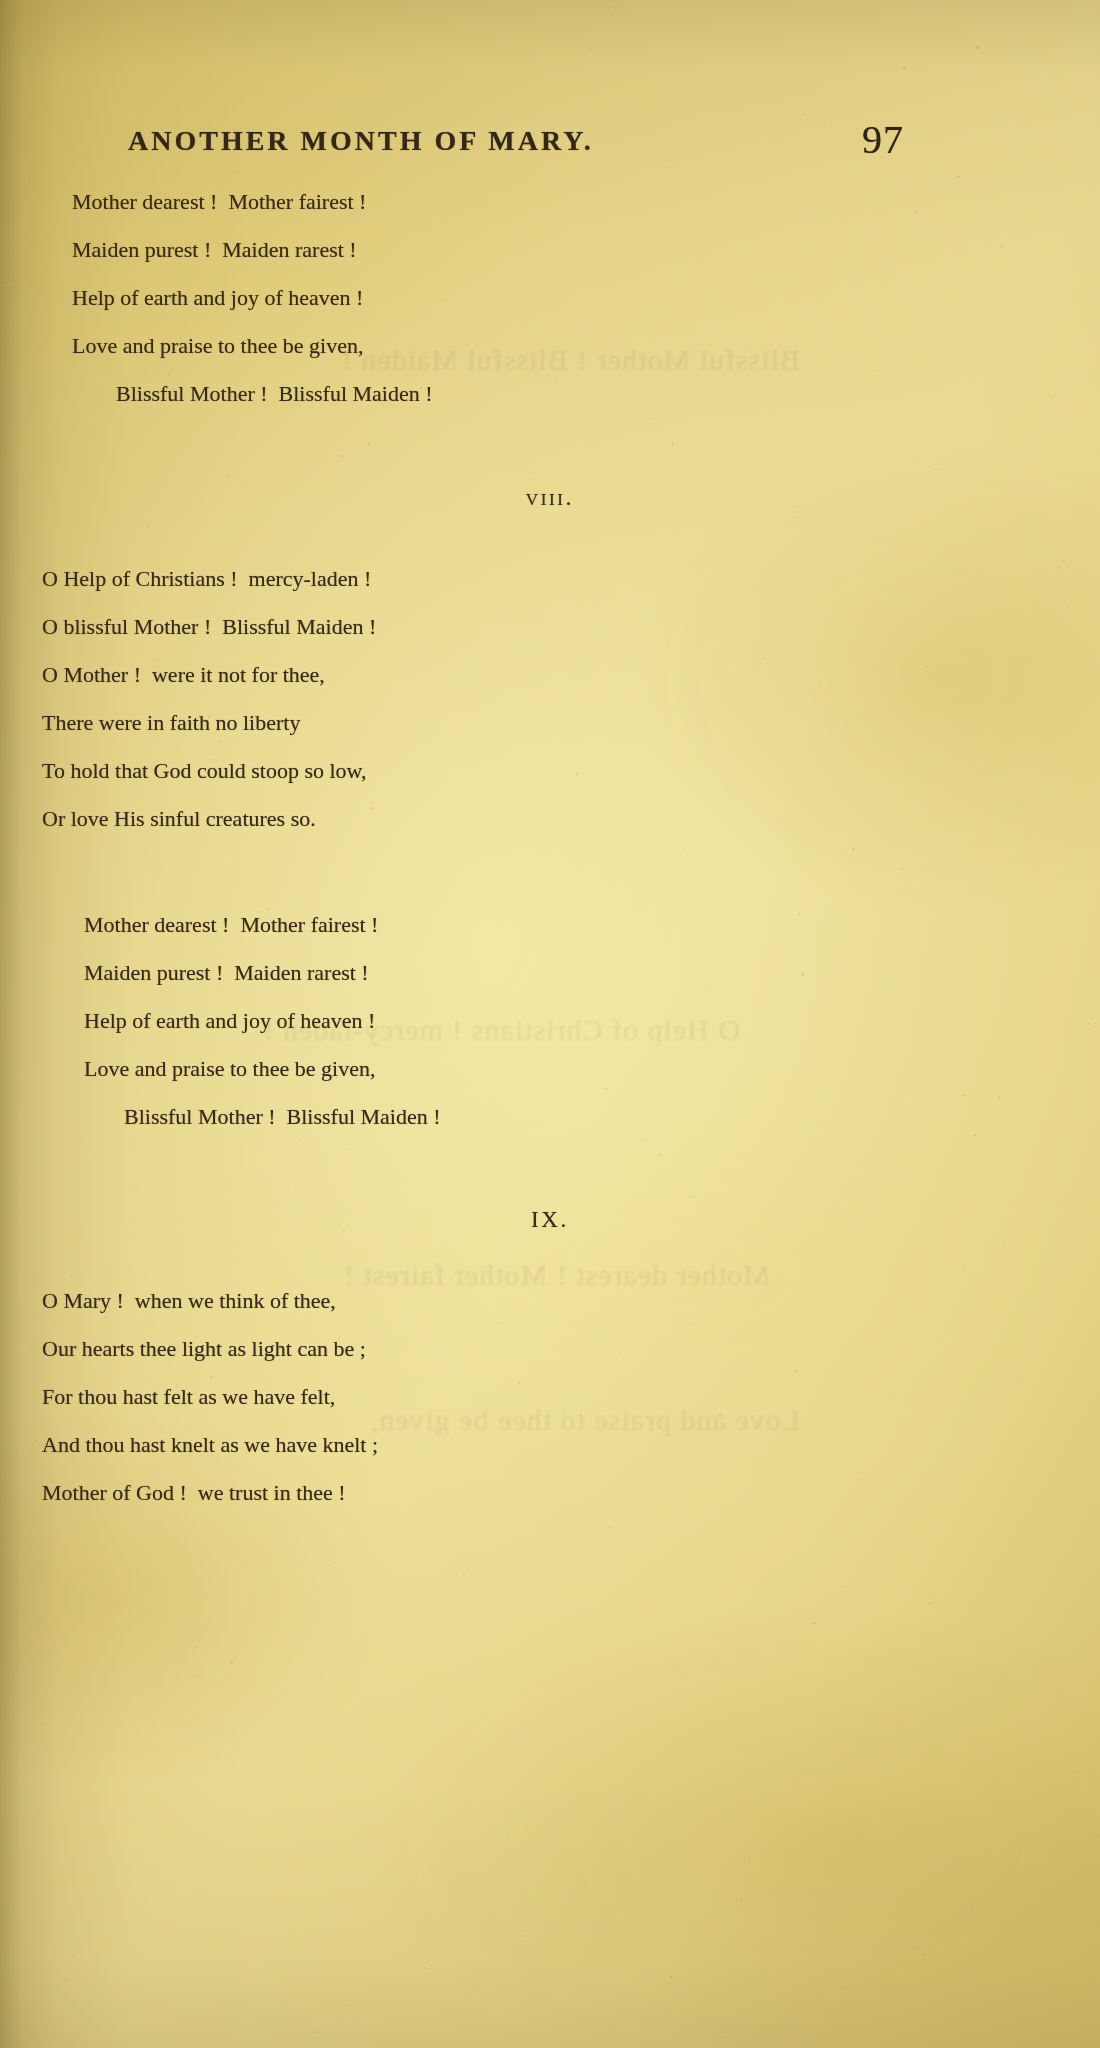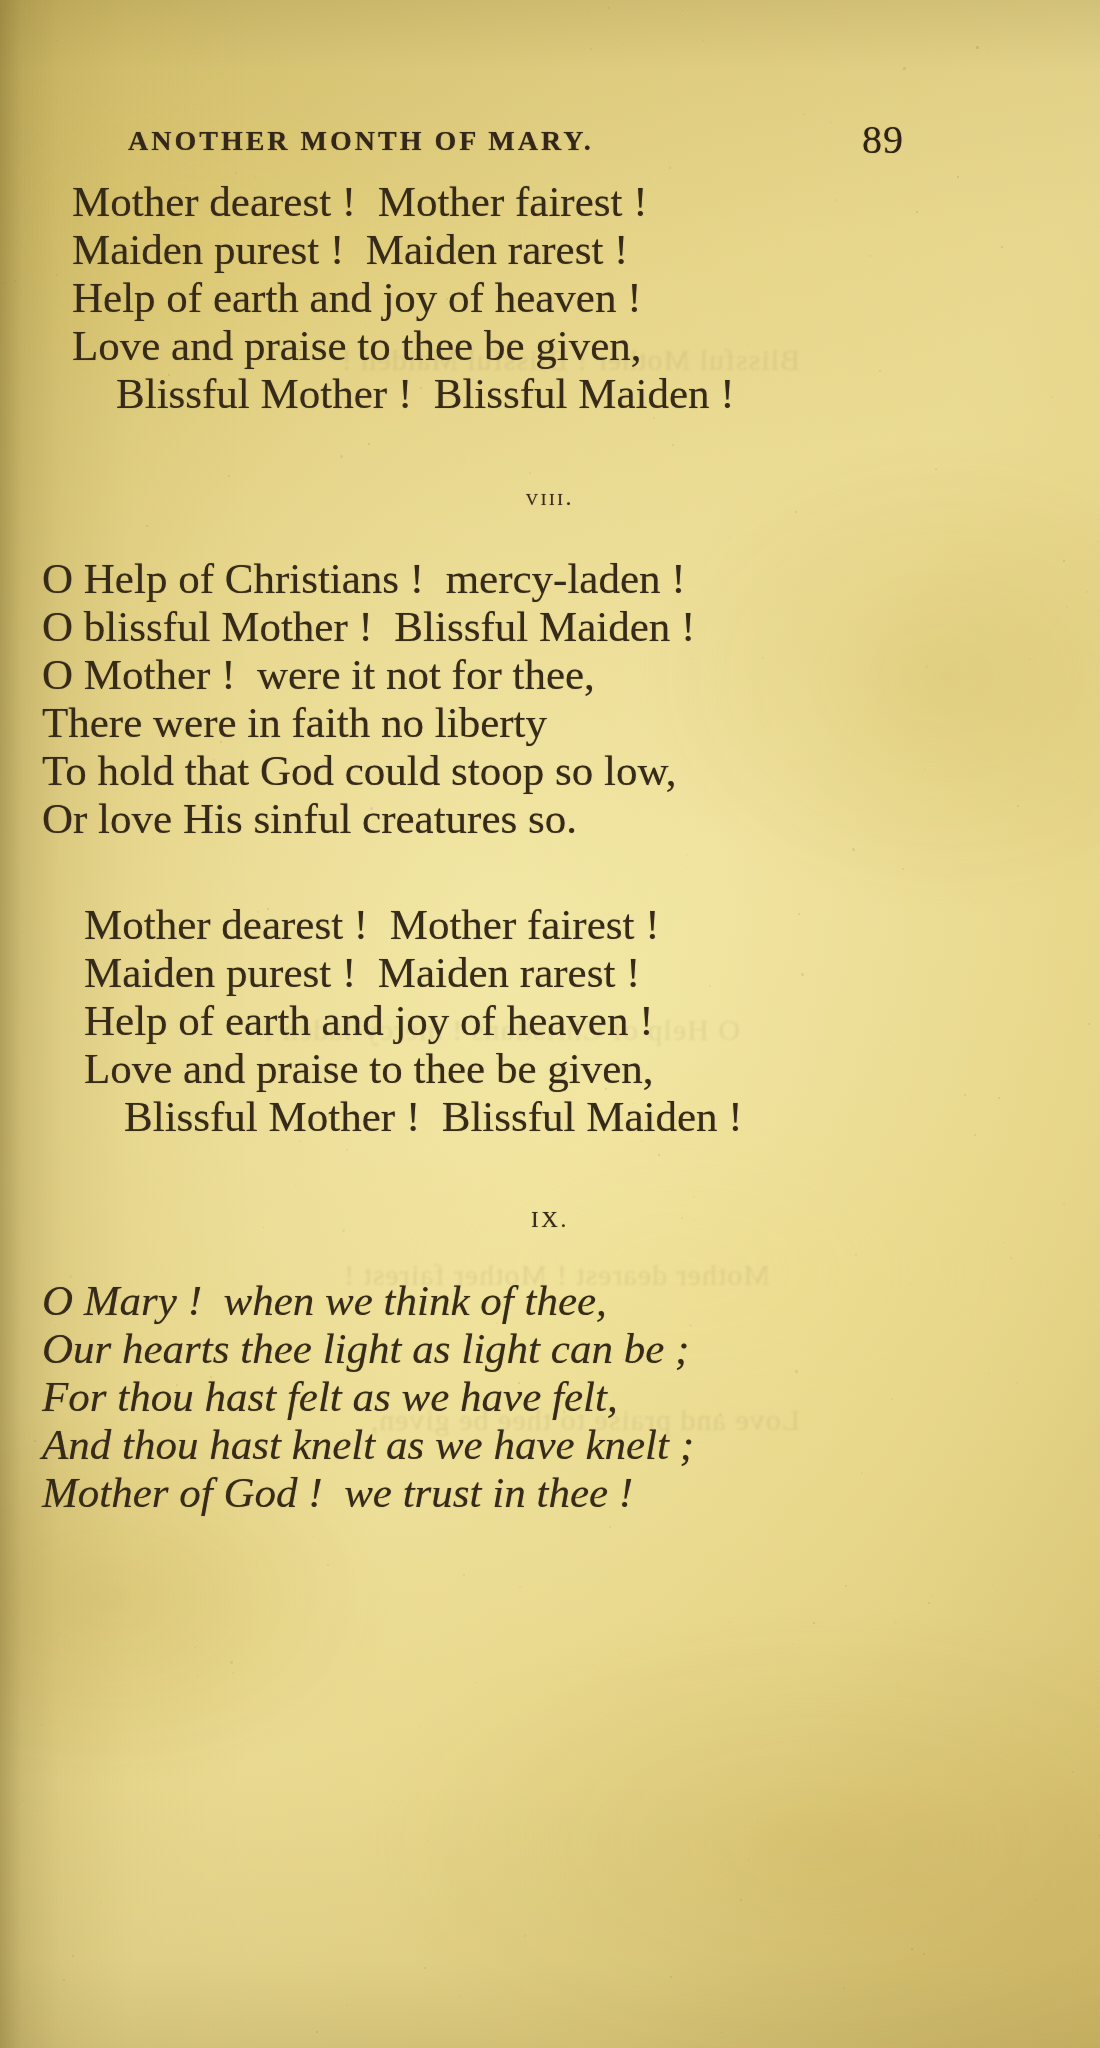--- a/index.html
+++ b/index.html
@@ -120,37 +120,37 @@
   .body {
     position: absolute;
     left: 0;
     top: 178px;
     width: 1100px;
   }
 
   .stanza { margin: 0; padding: 0; }
 
   .line {
-    font-size: 43px;
+    font-size: 22px;
     line-height: 48px;
     color: #362a18;
     white-space: pre;
     text-shadow: 0 0 1.0px rgba(48,36,18,0.45);
   }
 
   
   .refrain .line   { margin-left: 72px; }
   .refrain .line.ind { margin-left: 116px; }
 
   .verse .line     { margin-left: 42px; }
 
   .refrain2 .line   { margin-left: 84px; }
   .refrain2 .line.ind { margin-left: 124px; }
 
-  .verse2 .line    { margin-left: 42px; font-style: italic; }
+  .verse2 .line    { margin-left: 42px; }
 
   .sect-num {
     text-align: center;
     font-size: 24px;
     letter-spacing: 2.6px;
     color: #382b19;
     font-variant: small-caps;
     text-transform: lowercase;
     text-shadow: 0 0 1.0px rgba(48,36,18,0.5);
   }
@@ -184,21 +184,21 @@
     <div style="left:300px; top:330px;">Blissful Mother ! Blissful Maiden !</div>
     <div style="left:360px; top:1000px;">O Help of Christians ! mercy-laden !</div>
     <div style="left:330px; top:1245px;">Mother dearest ! Mother fairest !</div>
     <div style="left:300px; top:1390px;">Love and praise to thee be given,</div>
   </div>
 
   <div class="content">
 
     <div class="runhead">
       <div class="runhead-title">ANOTHER MONTH OF MARY.</div>
-      <div class="runhead-folio">89</div>
+      <div class="runhead-folio">97</div>
     </div>
 
     <div class="body">
 
       <div class="stanza refrain">
         <div class="line">Mother dearest !  Mother fairest !</div>
         <div class="line">Maiden purest !  Maiden rarest !</div>
         <div class="line">Help of earth and joy of heaven !</div>
         <div class="line">Love and praise to thee be given,</div>
         <div class="line ind">Blissful Mother !  Blissful Maiden !</div>

